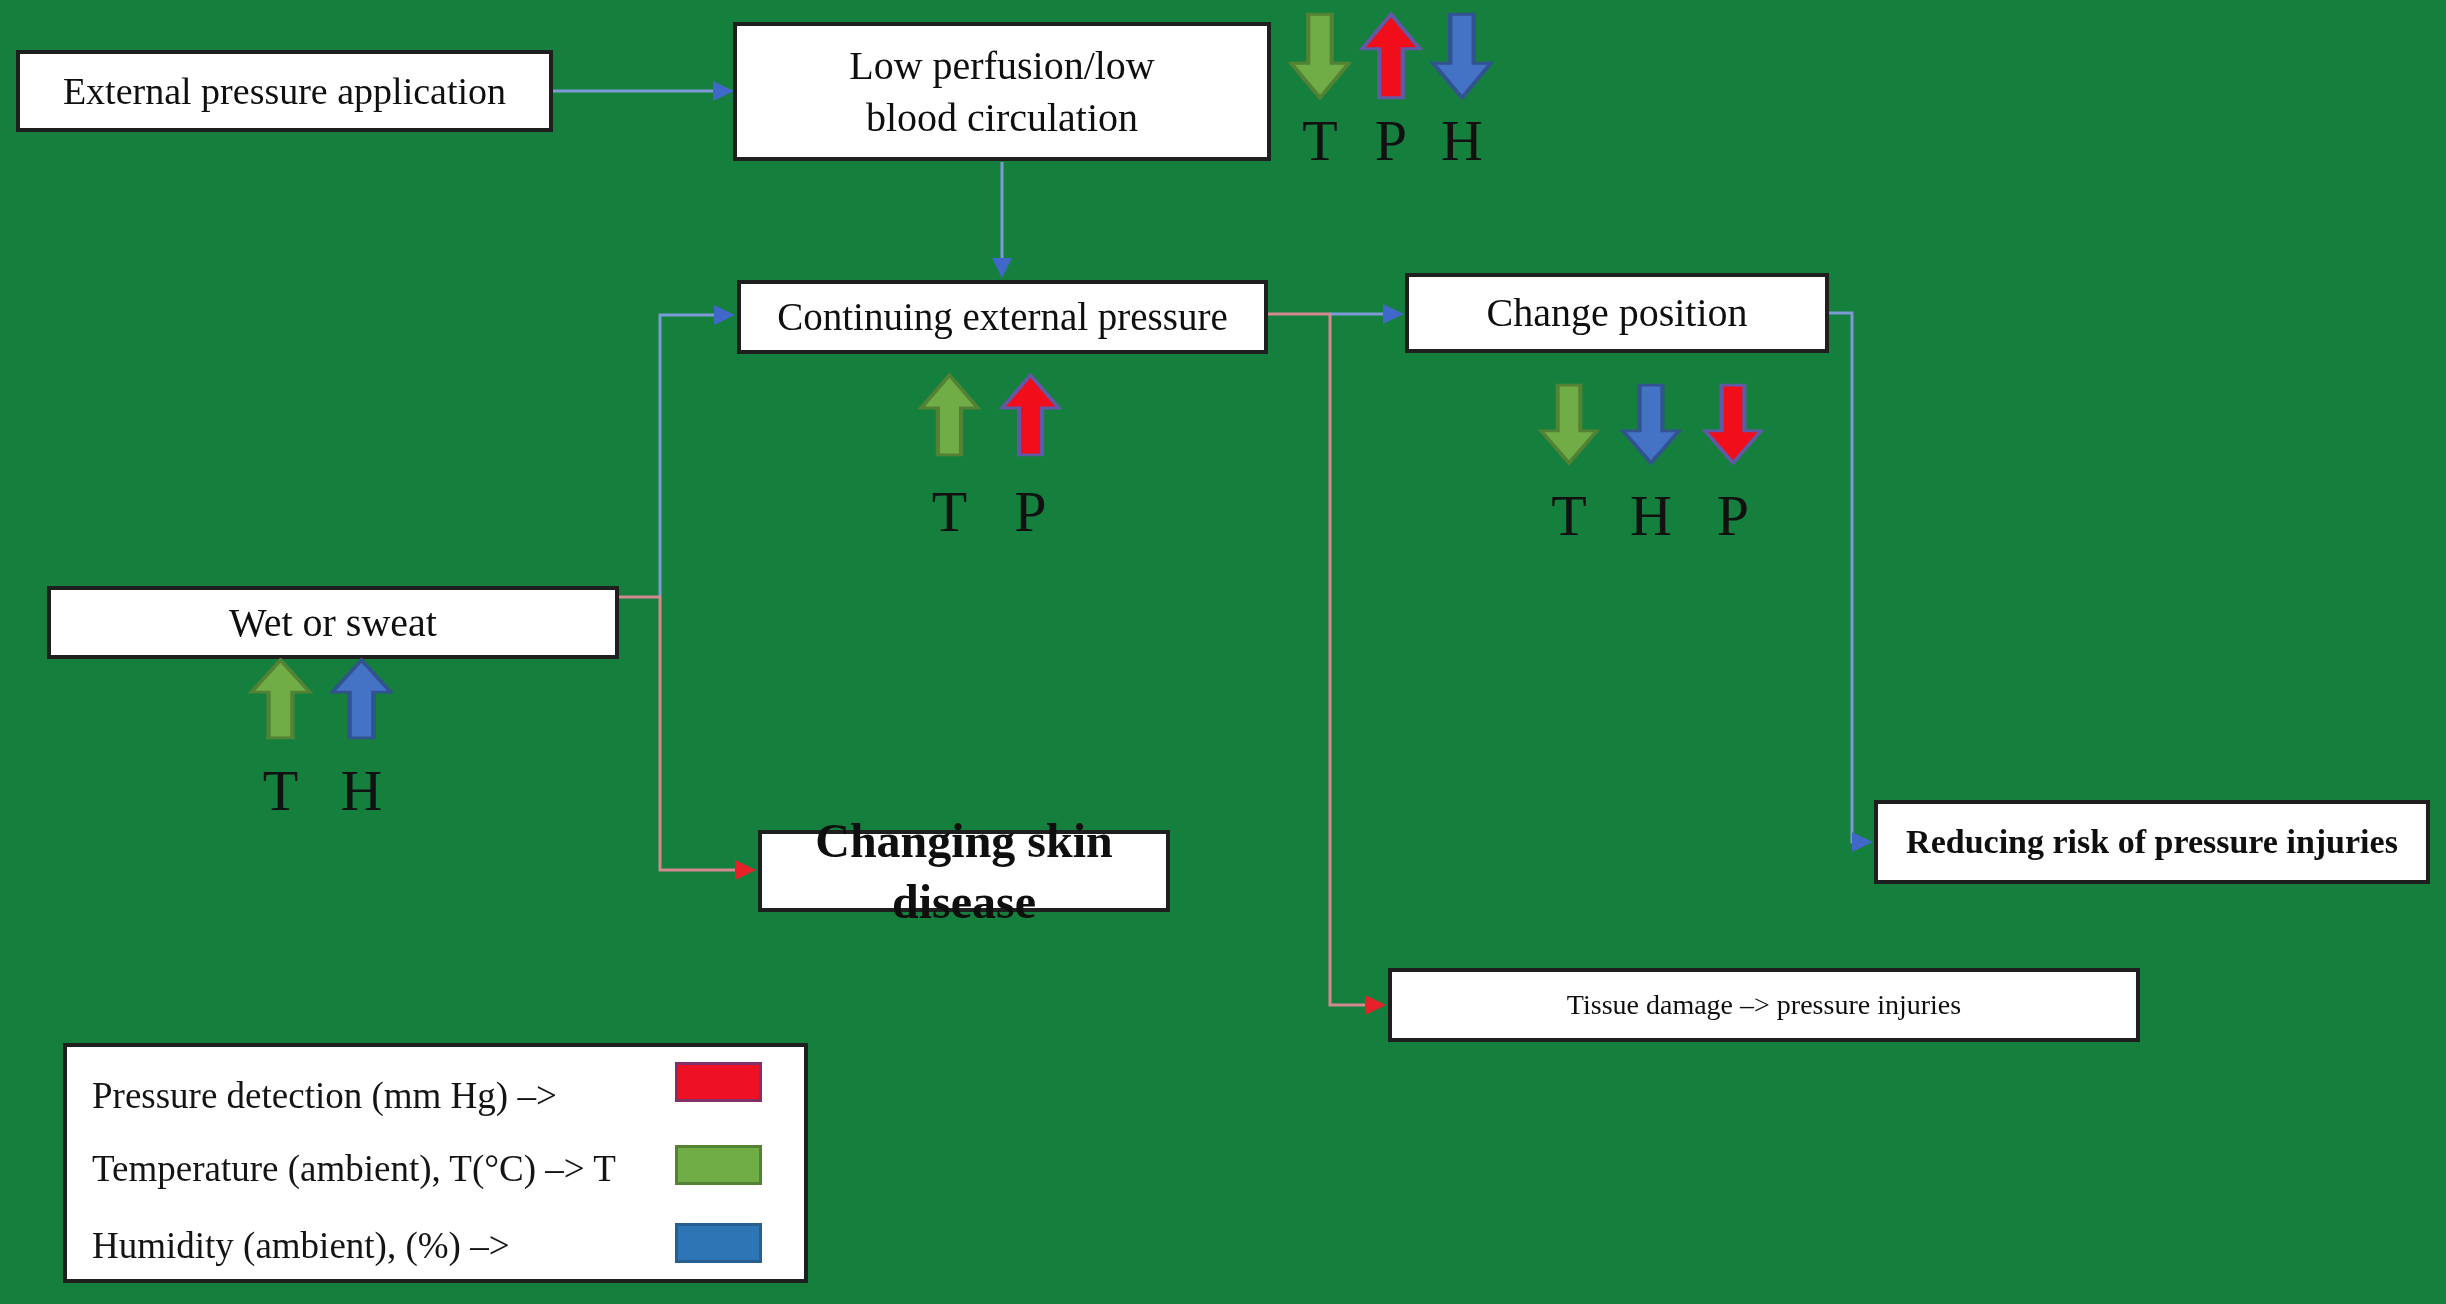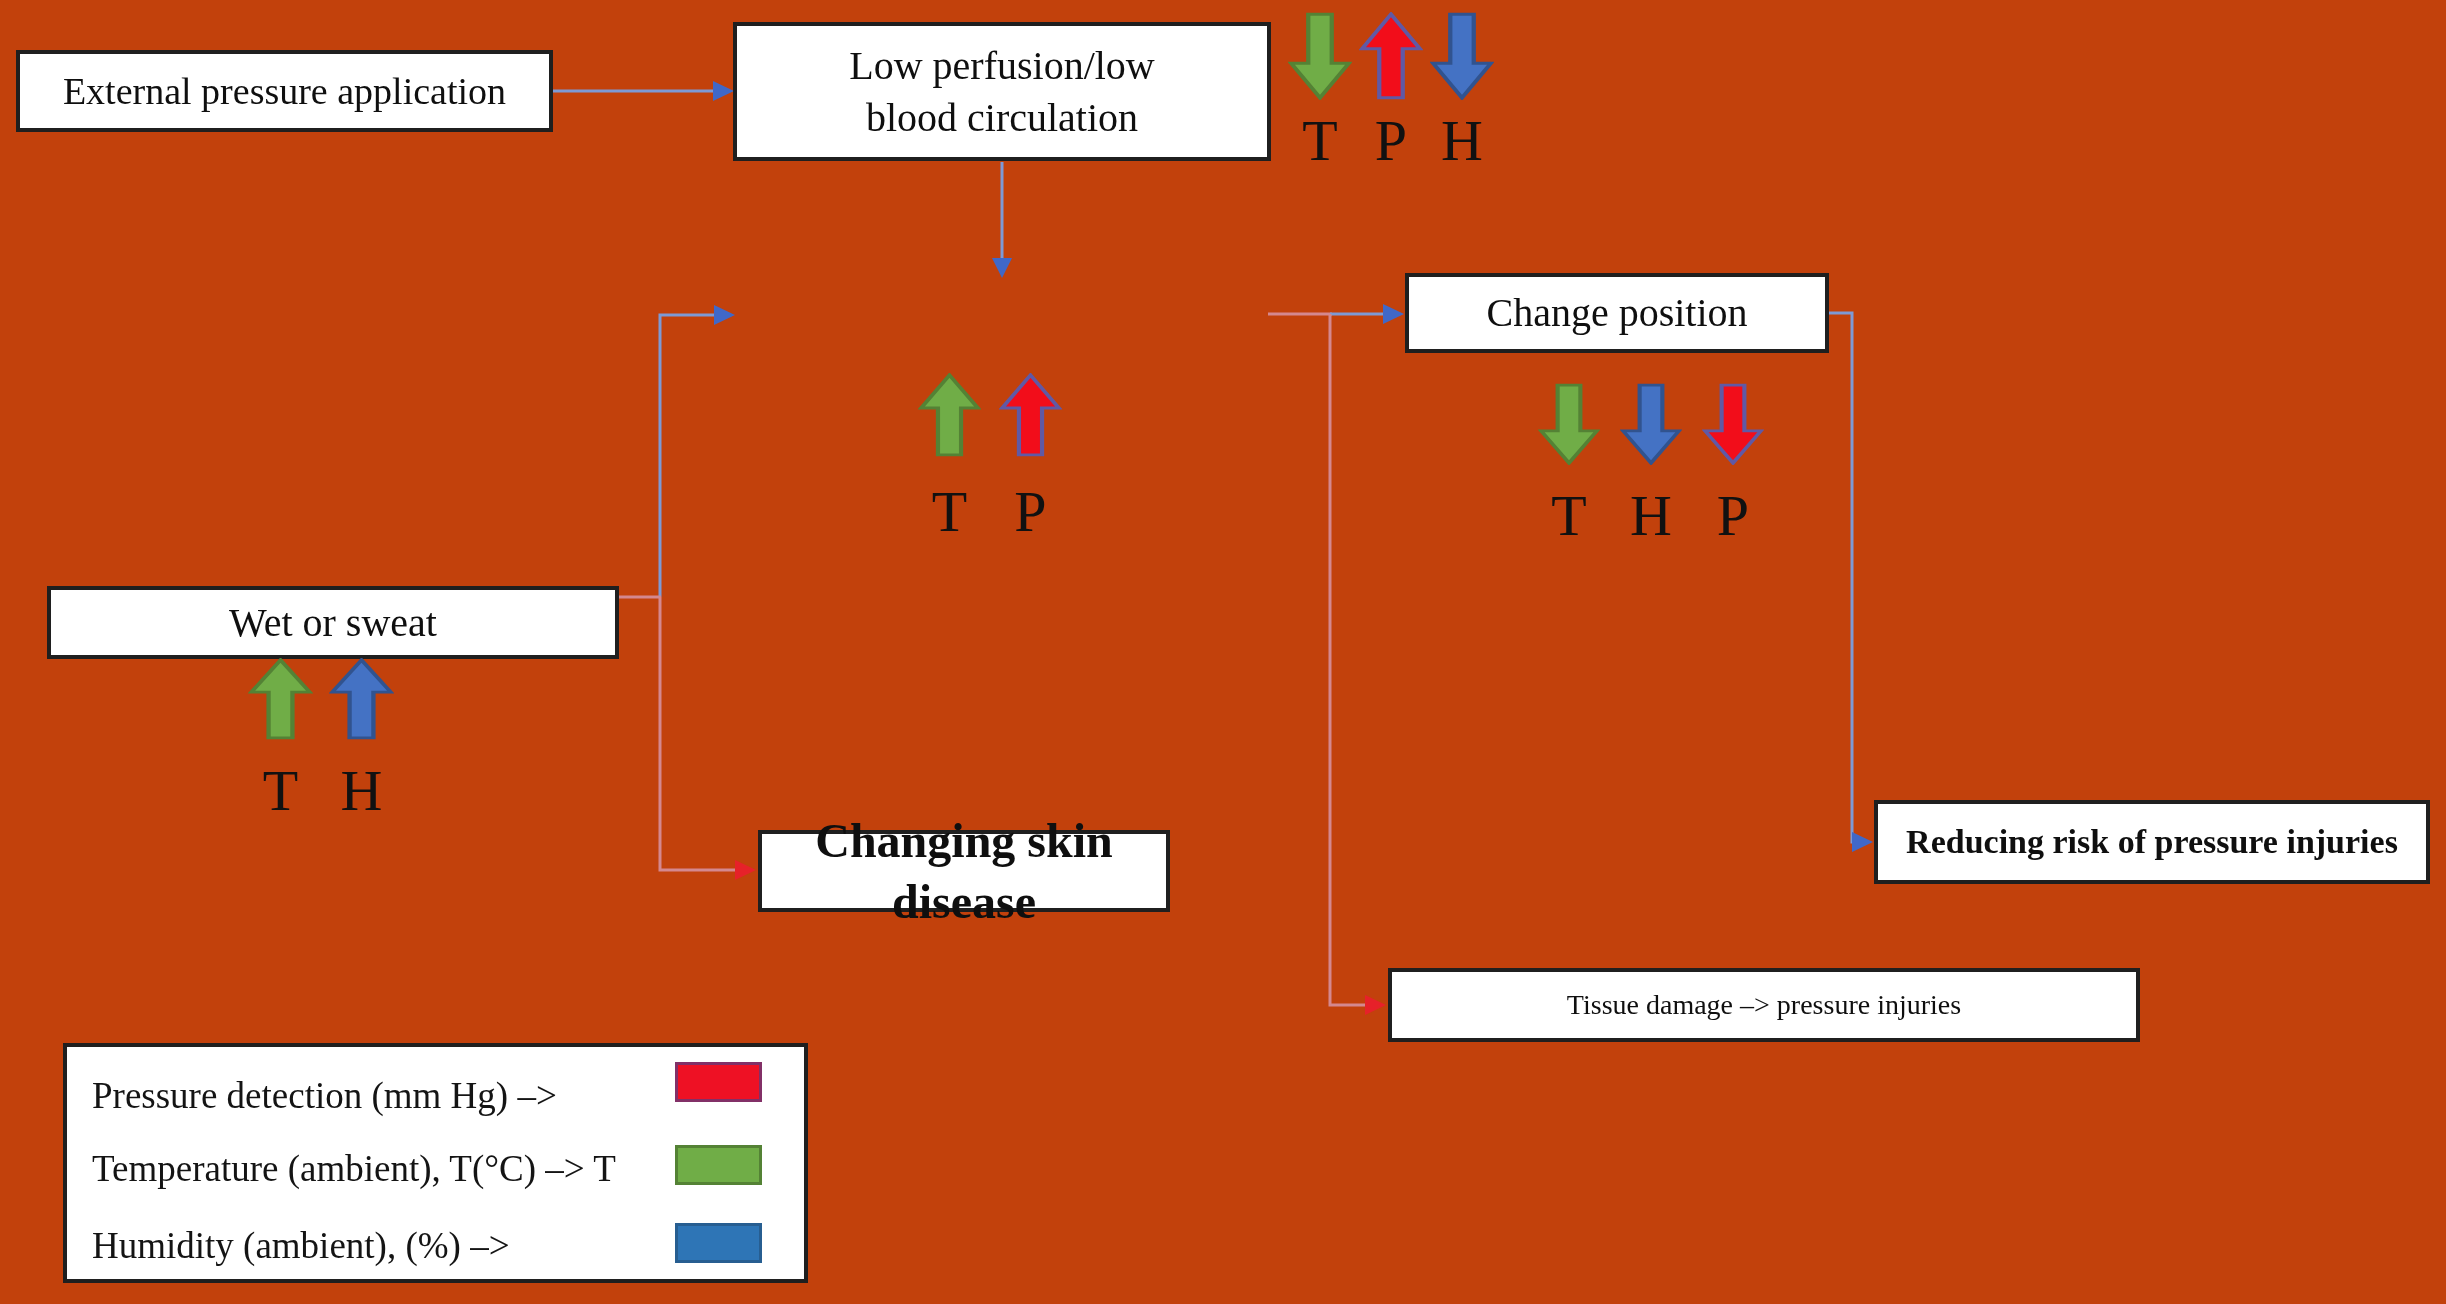--- a/index.html
+++ b/index.html
@@ -1,19 +1,19 @@
 <!DOCTYPE html>
 <html><head>
 <meta charset="utf-8">
 <style>
   html,body{margin:0;padding:0;background:#ffffff;}
   .canvas{
     position:relative;
     width:2446px;height:1304px;
-    background:#c2410c;
+    background:#15803d;
     font-family:"Liberation Serif","DejaVu Serif",serif;
     overflow:hidden;
   }
   .node{
     position:absolute;
     background:#ffffff;
     border:4px solid #1f1f1f;
     display:flex;align-items:center;justify-content:center;
     text-align:center;
     color:#0f0f0f;
@@ -80,20 +80,21 @@
     <g>
       <path d="M1829,313 H1852 V842 H1855" stroke="#7d9ad6" stroke-width="3" fill="none"></path>
       <polygon points="1873,842 1852,832 1852,852" fill="#4068c8"></polygon>
     </g>
   </svg>
 
   <div class="node" style="left:16px;top:50px;width:537px;height:82px;font-size:38px;">External pressure application</div>
 
   <div class="node" style="left:733px;top:22px;width:538px;height:139px;font-size:40px;padding:2px 62px;">Low perfusion/low blood circulation</div>
 
+  <div class="node" style="left:737px;top:280px;width:531px;height:74px;font-size:39px;">Continuing external pressure</div>
 
   <div class="node" style="left:1405px;top:273px;width:424px;height:80px;font-size:40px;">Change position</div>
 
   <div class="node" style="left:47px;top:586px;width:572px;height:73px;font-size:40px;">Wet or sweat</div>
 
   <div class="node" style="left:758px;top:830px;width:412px;height:82px;font-size:48px;font-weight:bold;">Changing skin disease</div>
 
   <div class="node" style="left:1874px;top:800px;width:556px;height:84px;font-size:34px;font-weight:bold;">Reducing risk of pressure injuries</div>
 
   <div class="node" style="left:1388px;top:968px;width:752px;height:74px;font-size:28px;">Tissue damage  –&gt; pressure injuries</div>

